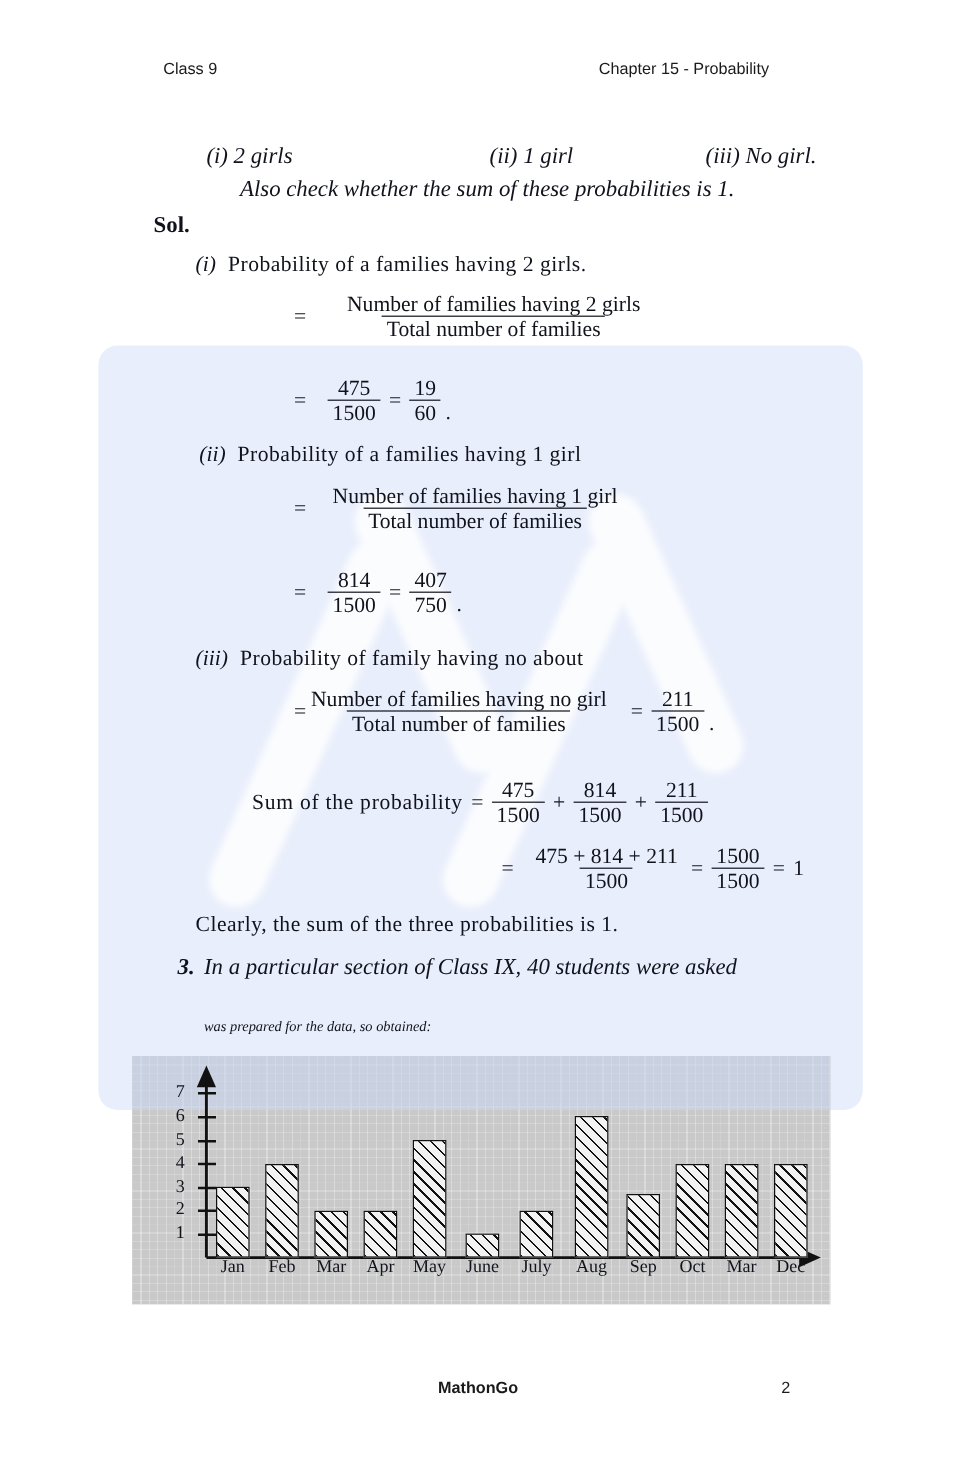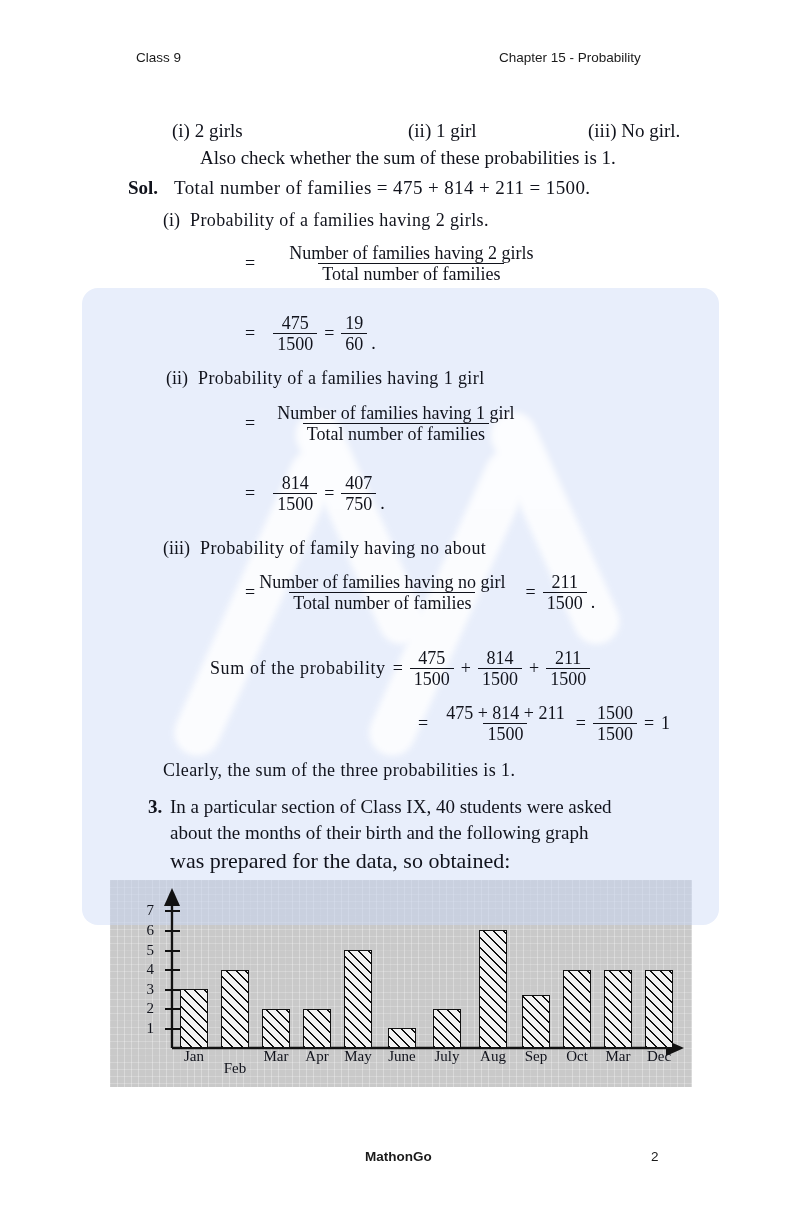--- a/index.html
+++ b/index.html
@@ -45,21 +45,21 @@
     filter:blur(3px);
   }
   .wm .s1 { width:46px; height:330px; left:150px; top:150px; transform:rotate(24deg); }
   .wm .s2 { width:46px; height:250px; left:255px; top:115px; transform:rotate(-24deg); }
   .wm .s3 { width:46px; height:330px; left:345px; top:150px; transform:rotate(24deg); }
   .wm .s4 { width:46px; height:250px; left:450px; top:115px; transform:rotate(-24deg); }
 
   
   .content { position:absolute; inset:0; }
   .ln { position:absolute; white-space:nowrap; color:#11131c; }
-  .it  { }
+  .it  { font-style:italic; }
   .bd  { font-weight:bold; }
 
   
   .frac { display:inline-flex; flex-direction:column; align-items:center;
           vertical-align:middle; line-height:1.12; }
   .frac .num { padding:0 4px; }
   .frac .den { padding:0 4px; border-top:1.3px solid #11131c; }
   .row { display:inline-flex; align-items:center; }
   .op  { padding:0 7px; }
 
@@ -116,21 +116,20 @@
 </div>
 
 <div class="content">
 
   <div class="ln it" style="left:172px; top:120px; font-size:19px;">(i) 2 girls</div>
   <div class="ln it" style="left:408px; top:120px; font-size:19px;">(ii) 1 girl</div>
   <div class="ln it" style="left:588px; top:120px; font-size:19px;">(iii) No girl.</div>
   <div class="ln it" style="left:172px; top:147px; font-size:19px;margin-left:28px;">Also check whether the sum of these probabilities is 1.</div>
 
   <div class="ln bd" style="left:128px; top:177px; font-size:19px;">Sol.</div>
-  <div class="ln" style="left:174px; top:177px; font-size:19px; letter-spacing:.4px;">Total number of families = 475 + 814 + 211 = 1500.</div>
 
   <div class="ln it" style="left:163px; top:210px; font-size:18px;">(i)</div>
   <div class="ln" style="left:190px; top:210px; font-size:18px; letter-spacing:.4px;text-align:center;">Probability of a families having 2 girls.</div>
 
   <div class="ln" style="left:245px; top:243px; font-size:18px;">
     <span class="row">
       <span>=</span>
       <span class="frac" style="margin-left:30px;">
         <span class="num">Number of families having 2 girls</span>
         <span class="den">Total number of families</span>
@@ -237,22 +236,21 @@
       </span>
       <span class="op">=</span>
       <span>1</span>
     </span>
   </div>
 
   <div class="ln" style="left:163px; top:760px; font-size:18px; letter-spacing:.4px;">Clearly, the sum of the three probabilities is 1.</div>
 
   <div class="ln bd it" style="left:148px; top:796px; font-size:19px;">3.</div>
   <div class="ln it" style="left:170px; top:796px; font-size:19px;">In a particular section of Class IX, 40 students were asked</div>
-  <div class="ln it" style="left:170px; top:822px; font-size:19px;">about the months of their birth and the following graph</div>
-  <div class="ln it" style="left:170px; top:848px; font-size:22px;">was prepared for the data, so obtained:</div>
+  <div class="ln it" style="left:170px; top:848px; font-size:12px;">was prepared for the data, so obtained:</div>
 </div>
 
 <div class="chart">
   <div class="tex"></div>
   <div class="wash"></div>
 
   <svg class="axes" viewBox="0 0 582 207">
 
     <line x1="62" y1="24" x2="62" y2="168" stroke="#111" stroke-width="2.4"></line>
     <polygon points="62,8 54,26 70,26" fill="#111"></polygon>
@@ -286,21 +284,21 @@
   <div class="bar" style="left:234px; width:28px; height:98px;"></div>
   <div class="bar" style="left:278px; width:28px; height:20px;"></div>
   <div class="bar" style="left:323px; width:28px; height:39px;"></div>
   <div class="bar" style="left:369px; width:28px; height:118px;"></div>
   <div class="bar" style="left:412px; width:28px; height:53px;"></div>
   <div class="bar" style="left:453px; width:28px; height:78px;"></div>
   <div class="bar" style="left:494px; width:28px; height:78px;"></div>
   <div class="bar" style="left:535px; width:28px; height:78px;"></div>
 
   <div class="mlbl" style="left:60px;  width:48px;">Jan</div>
-  <div class="mlbl" style="left:101px; width:48px;margin-top:12px;">Feb</div>
+  <div class="mlbl" style="left:101px; width:48px;">Feb</div>
   <div class="mlbl" style="left:142px; width:48px;">Mar</div>
   <div class="mlbl" style="left:183px; width:48px;">Apr</div>
   <div class="mlbl" style="left:224px; width:48px;">May</div>
   <div class="mlbl" style="left:266px; width:52px;">June</div>
   <div class="mlbl" style="left:312px; width:50px;">July</div>
   <div class="mlbl" style="left:359px; width:48px;">Aug</div>
   <div class="mlbl" style="left:402px; width:48px;">Sep</div>
   <div class="mlbl" style="left:443px; width:48px;">Oct</div>
   <div class="mlbl" style="left:484px; width:48px;">Mar</div>
   <div class="mlbl" style="left:525px; width:48px;">Dec</div>

